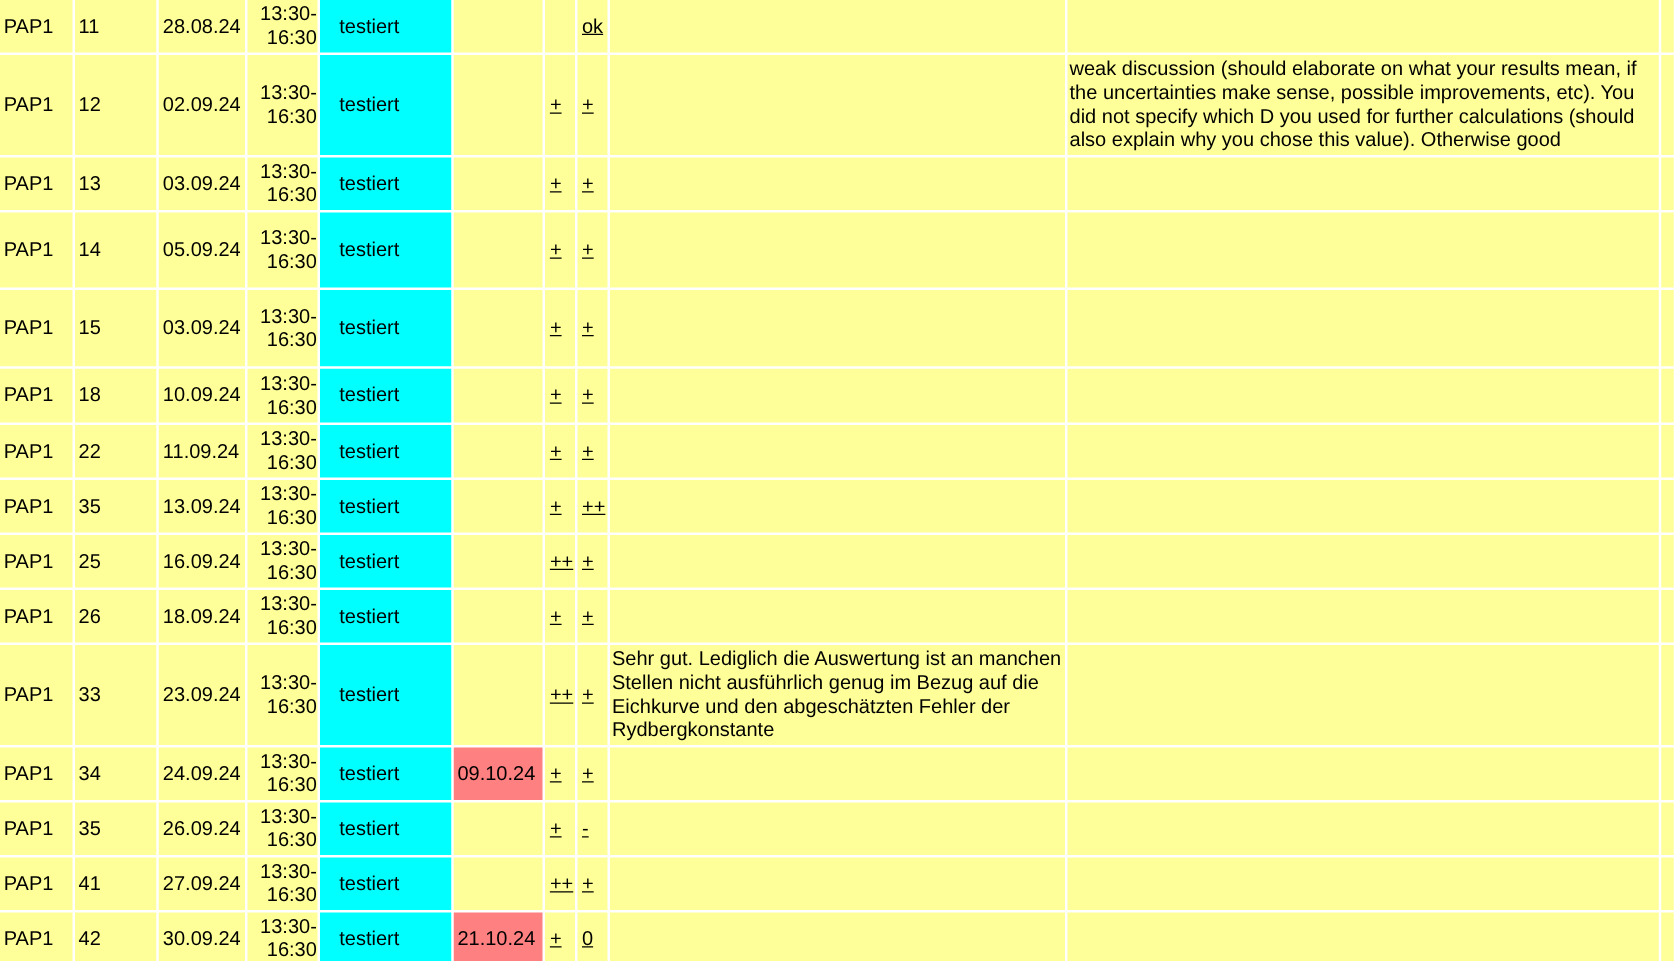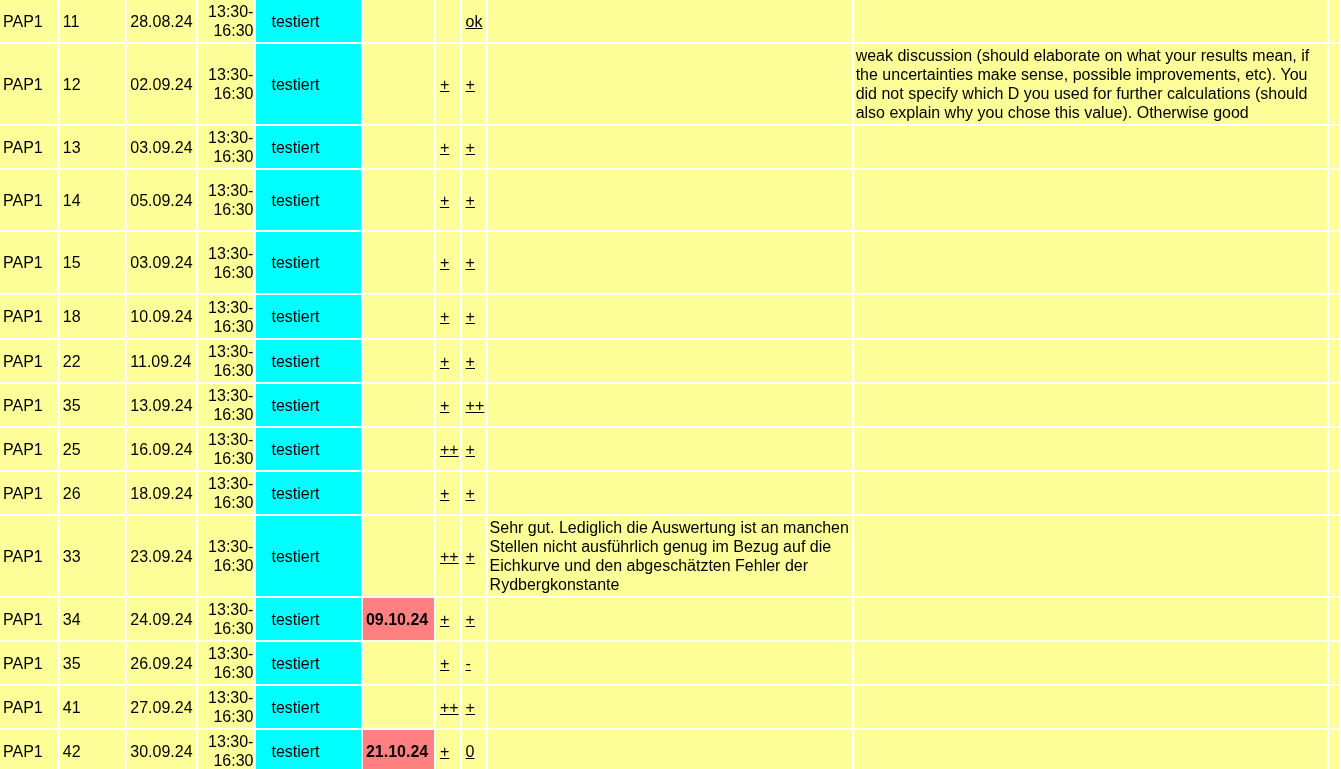--- a/index.html
+++ b/index.html
@@ -15,21 +15,21 @@
   table{
     border-collapse:separate;border-spacing:2px;table-layout:fixed;
     margin:-2px 0 0 -2px;background:var(--grid);
   }
   td{
     background:var(--cell-bg);color:var(--text);
     font-size:16px;line-height:19px;vertical-align:middle;
     padding:0 3px;word-wrap:break-word;overflow:hidden;
   }
   td.c-status{background:var(--tested-bg);padding-left:15px;}
-  td.c-late{background:var(--late-bg);font-weight:bold;}
+  td.c-late{background:var(--late-bg);}
   td.c-time{text-align:right;padding:0 1px;margin-top:33px;}
   td.c-grade{padding:0 1px 0 4px;overflow:visible;text-decoration:underline;}
   td.c-comment{padding:1px 2px;}
 </style>
 </head>
 <body>
 
 <table>
   <colgroup>
     <col style="width:58px">

